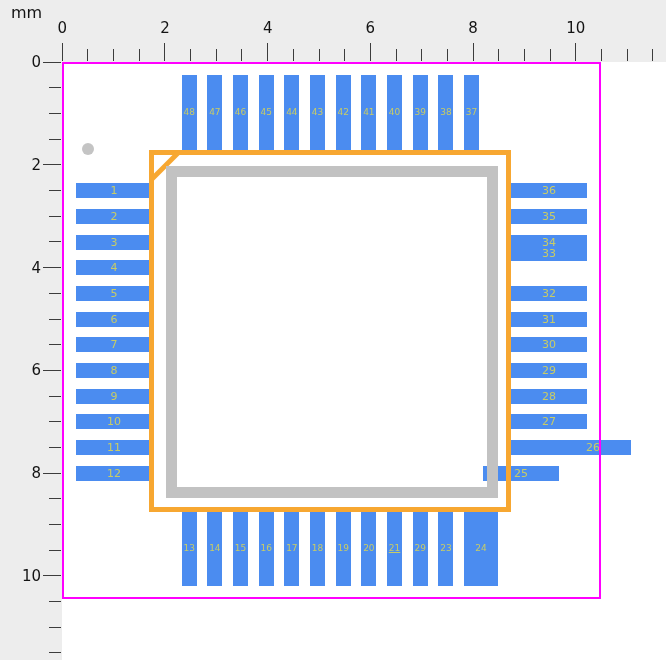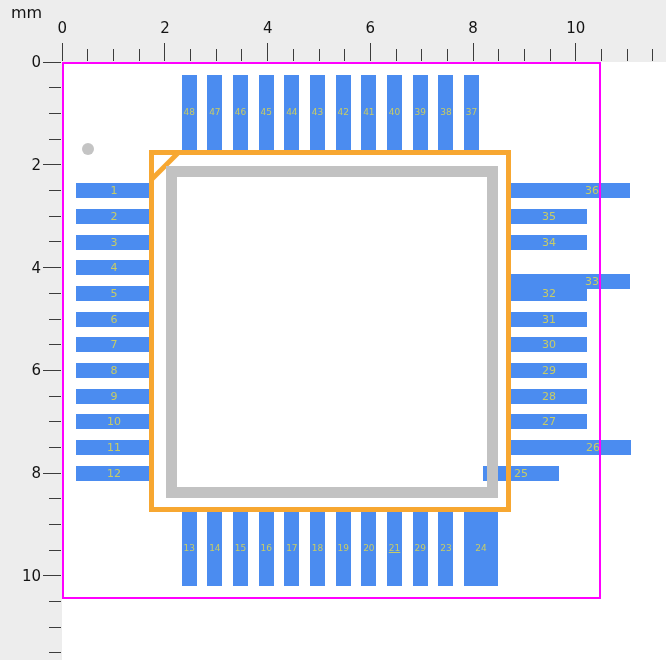--- a/index.html
+++ b/index.html
@@ -55,30 +55,30 @@
       </div>
       <div class="pad" style="left: 76px; top: 414.23px; width: 76px; height: 15px; background: rgb(75, 140, 240);">
         <span style="font-size: 11px; color: rgb(200, 204, 102);">10</span>
       </div>
       <div class="pad" style="left: 76px; top: 439.9px; width: 76px; height: 15px; background: rgb(75, 140, 240);">
         <span style="font-size: 11px; color: rgb(200, 204, 102);">11</span>
       </div>
       <div class="pad" style="left: 76px; top: 465.57px; width: 76px; height: 15px; background: rgb(75, 140, 240);">
         <span style="font-size: 11px; color: rgb(200, 204, 102);">12</span>
       </div>
-      <div class="pad" style="left: 511px; top: 183.2px; width: 76px; height: 15px; background: rgb(75, 140, 240); padding-left: 43px;">
+      <div class="pad" style="left: 511px; top: 183.2px; width: 76px; height: 15px; background: rgb(75, 140, 240);">
         <span style="font-size: 11px; color: rgb(200, 204, 102);">36</span>
       </div>
       <div class="pad" style="left: 511px; top: 208.87px; width: 76px; height: 15px; background: rgb(75, 140, 240);">
         <span style="font-size: 11px; color: rgb(200, 204, 102);">35</span>
       </div>
       <div class="pad" style="left: 511px; top: 234.54px; width: 76px; height: 15px; background: rgb(75, 140, 240);">
         <span style="font-size: 11px; color: rgb(200, 204, 102);">34</span>
       </div>
-      <div class="pad" style="left: 511px; top: 274px; width: 76px; height: 15px; background: rgb(75, 140, 240); padding-left: 43px;">
+      <div class="pad" style="left: 511px; top: 246px; width: 76px; height: 15px; background: rgb(75, 140, 240);">
         <span style="font-size: 11px; color: rgb(200, 204, 102);">33</span>
       </div>
       <div class="pad" style="left: 511px; top: 285.88px; width: 76px; height: 15px; background: rgb(75, 140, 240);">
         <span style="font-size: 11px; color: rgb(200, 204, 102);">32</span>
       </div>
       <div class="pad" style="left: 511px; top: 311.55px; width: 76px; height: 15px; background: rgb(75, 140, 240);">
         <span style="font-size: 11px; color: rgb(200, 204, 102);">31</span>
       </div>
       <div class="pad" style="left: 511px; top: 337.22px; width: 76px; height: 15px; background: rgb(75, 140, 240);">
         <span style="font-size: 11px; color: rgb(200, 204, 102);">30</span>

